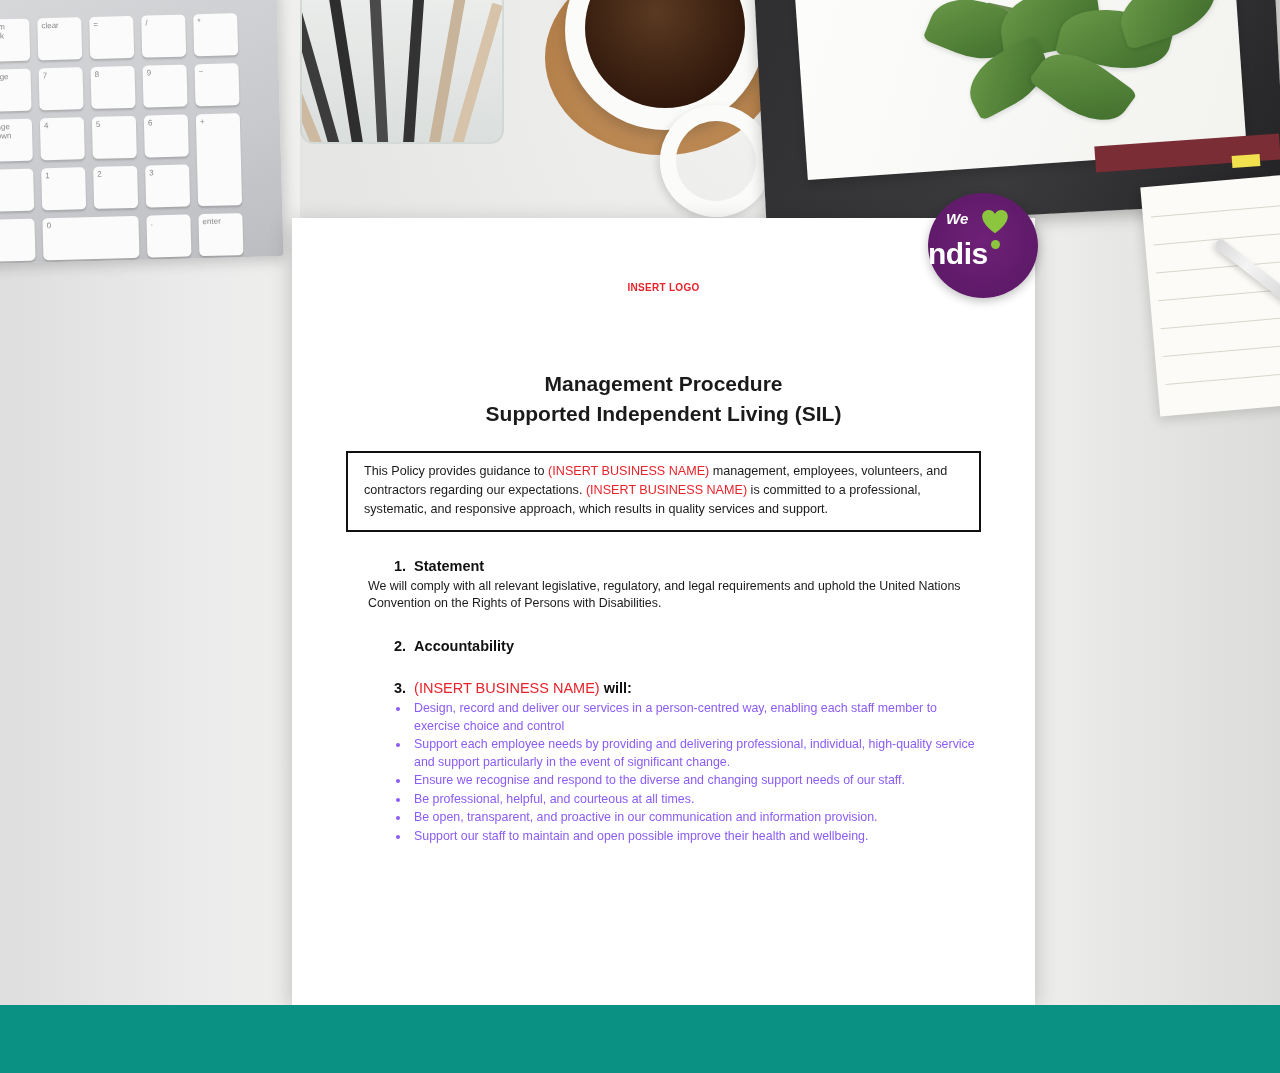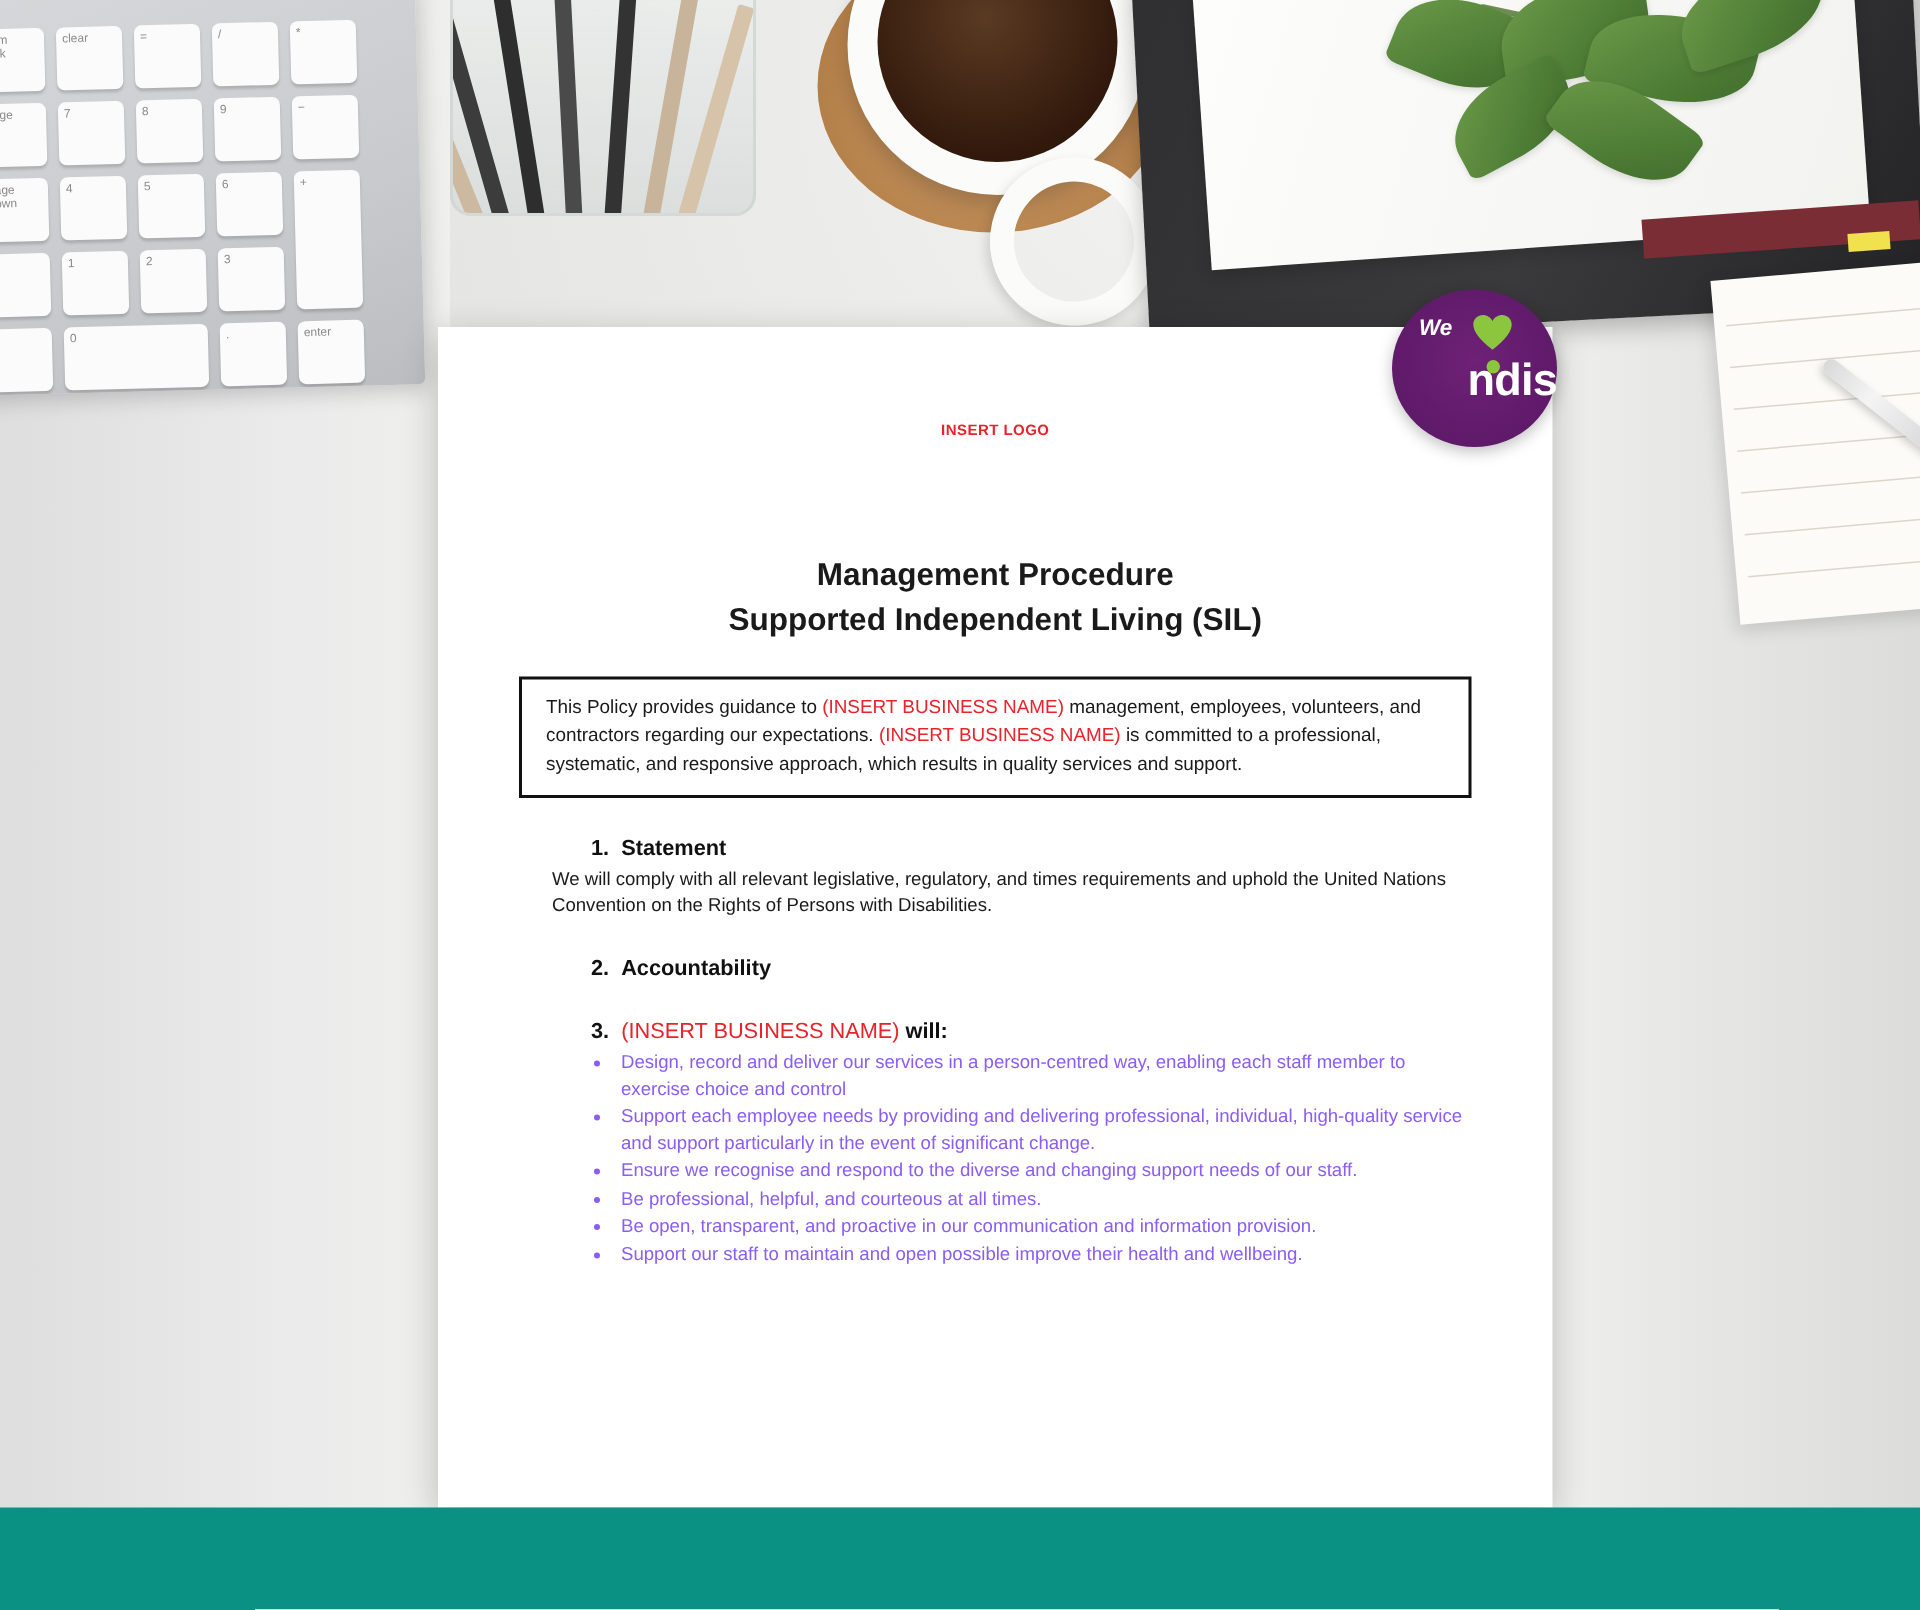--- a/index.html
+++ b/index.html
@@ -291,21 +291,21 @@
     font-style: italic;
   }
   .ndis-heart {
     position: absolute;
     left: 54px; top: 17px;
     width: 26px; height: 24px;
   }
   .ndis-word {
     position: absolute;
     left: 0; right: 0; top: 44px;
-    text-align: right;
+    text-align: left;
     color: #fff;
     font-size: 30px;
     font-weight: bold;
     letter-spacing: -.5px;
   }
   .ndis-dot {
     position: absolute;
     left: 63px; top: 47px;
     width: 9px; height: 9px;
     background: #8cc63e;
@@ -412,21 +412,21 @@
 
 
       <div class="box-statement">
         <span>This Policy provides guidance to </span><span class="red">(INSERT BUSINESS NAME)</span><span> management, employees, volunteers, and contractors regarding our expectations. </span><span class="red">(INSERT BUSINESS NAME)</span><span> is committed to a professional, systematic, and responsive approach, which results in quality services and support.</span>
       </div>
 
       <div class="section">
         <div class="section-head">
           <span class="num">1.</span><span>Statement</span>
         </div>
-        <div class="section-body">We will comply with all relevant legislative, regulatory, and times requirements and uphold the United Nations Convention on the Rights of Persons with Disabilities.</div>
+        <div class="section-body">We will comply with all relevant legislative, regulatory, and legal requirements and uphold the United Nations Convention on the Rights of Persons with Disabilities.</div>
       </div>
 
       <div class="section">
         <div class="section-head">
           <span class="num">2.</span><span>Accountability</span>
         </div>
       </div>
 
       <div class="section">
         <div class="section-head">

